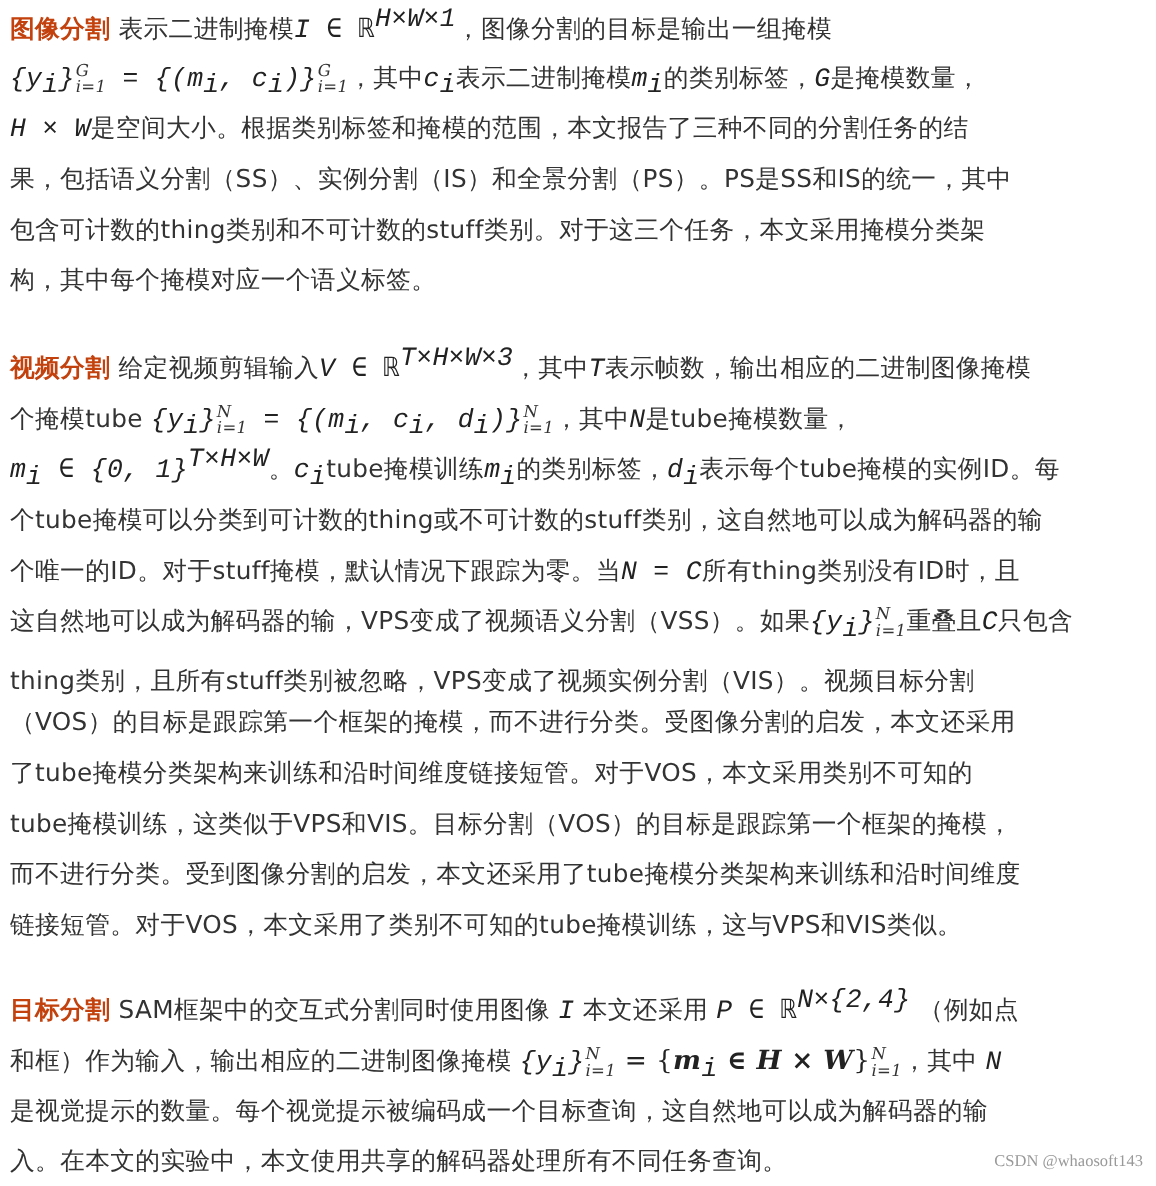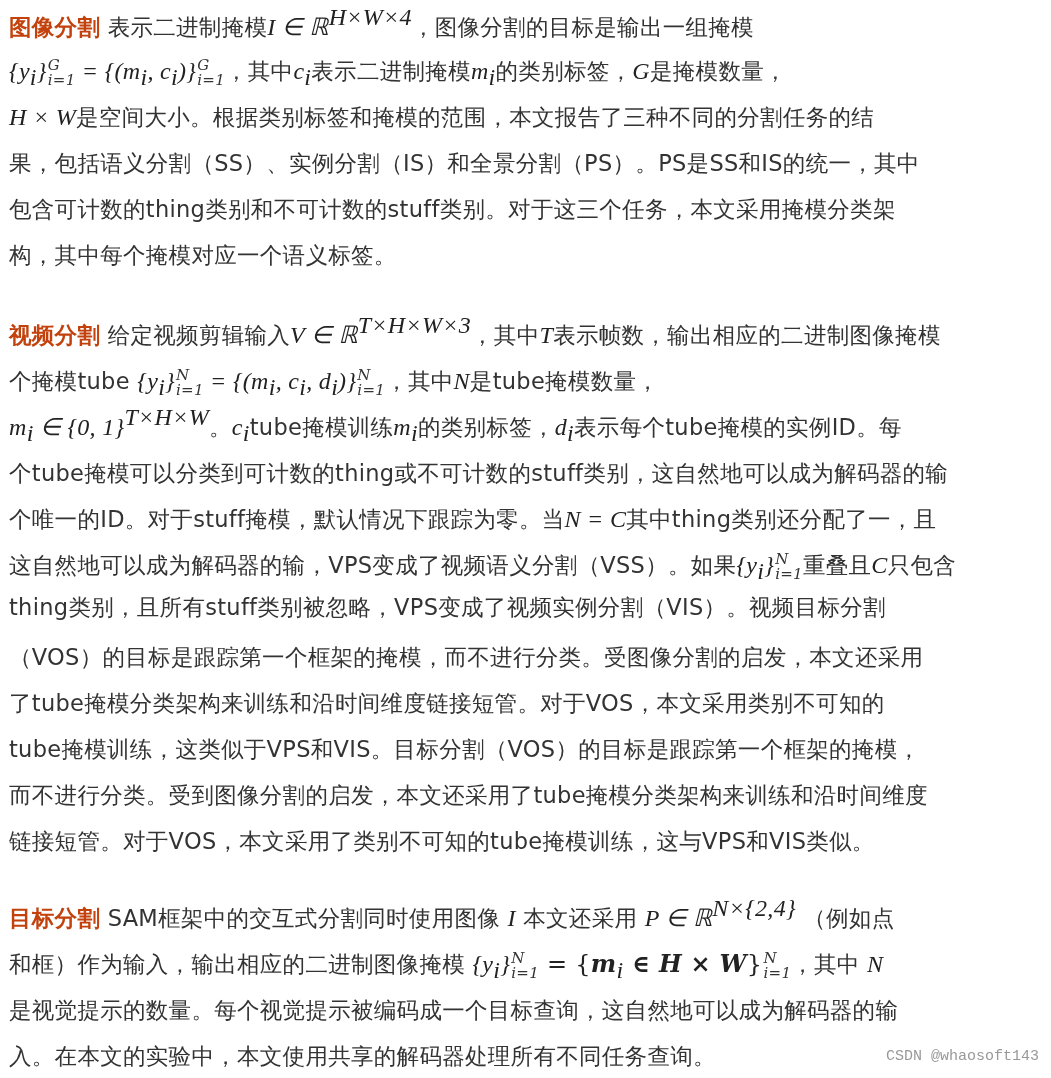--- a/index.html
+++ b/index.html
@@ -1,58 +1,58 @@
 <!DOCTYPE html>
 <html><head>
 <meta charset="utf-8">
 <style>
   html, body { margin:0; padding:0; background:#ffffff; }
   body { width:1051px; height:1078px; overflow:hidden; position:relative;
          font-family:"DejaVu Sans", "Liberation Sans", sans-serif; color:#333333; }
   .doc { position:absolute; left:9px; top:0; width:1040px; }
   .line { position:absolute; left:0; white-space:nowrap; font-size:22.5px; line-height:46px; height:46px; letter-spacing:0.3px; }
   .b { font-weight:bold; color:#c2410c;margin-top:48px; }
-  .m { font-family:Liberation Serif, serif; font-style:italic; font-size:24px; color:#222; }
+  .m { font-family:Liberation Mono, monospace; font-style:italic; font-size:24px; color:#222; }
   .mr { font-family:"DejaVu Serif", "Liberation Serif", serif; font-style:normal; font-size:24px; color:#222; }
   .mb { font-family:"DejaVu Serif", "Liberation Serif", serif; font-style:italic; font-weight:bold; font-size:24px; color:#222; }
   sup, sub { font-family:"DejaVu Serif", "Liberation Serif", serif; font-size:15px; line-height:0; }
   sup { vertical-align:10px; }
   sub { vertical-align:-6px; }
   .ss { display:inline-block; vertical-align:middle; line-height:15px; font-family:"DejaVu Serif","Liberation Serif",serif; font-size:15px; font-style:italic; margin-left:1px; }
   .ss span { display:block; }
-  .watermark { position:absolute; right:12px; top:1048px; font-family:Liberation Mono, monospace; font-size:15px; color:#999999; }
+  .watermark { position:absolute; right:12px; top:1048px; font-family:Liberation Serif, serif; font-size:15px; color:#999999; }
 </style>
 </head>
 <body>
 
 <div class="doc">
 
-  <div class="line" style="top:4px"><span class="b">图像分割</span><span> 表示二进制掩模</span><span class="m">I ∈ ℝ</span><sup class="m">H×W×4</sup><span>，图像分割的目标是输出一组掩模</span></div>
+  <div class="line" style="top:4px"><span class="b">图像分割</span><span> 表示二进制掩模</span><span class="m">I ∈ ℝ</span><sup class="m">H×W×1</sup><span>，图像分割的目标是输出一组掩模</span></div>
 
   <div class="line" style="top:48px"><span class="m">{y</span><sub class="m">i</sub><span class="m">}</span><span class="ss"><span>G</span><span>i=1</span></span><span class="m"> = {(m</span><sub class="m">i</sub><span class="m">, c</span><sub class="m">i</sub><span class="m">)}</span><span class="ss"><span>G</span><span>i=1</span></span><span>，其中</span><span class="m">c</span><sub class="m">i</sub><span>表示二进制掩模</span><span class="m">m</span><sub class="m">i</sub><span>的类别标签，</span><span class="m">G</span><span>是掩模数量，</span></div>
 
   <div class="line" style="top:94px"><span class="m">H × W</span><span>是空间大小。根据类别标签和掩模的范围，本文报告了三种不同的分割任务的结</span></div>
 
   <div class="line" style="top:140px">果，包括语义分割（SS）、实例分割（IS）和全景分割（PS）。PS是SS和IS的统一，其中</div>
   <div class="line" style="top:186px">包含可计数的thing类别和不可计数的stuff类别。对于这三个任务，本文采用掩模分类架</div>
   <div class="line" style="top:232px">构，其中每个掩模对应一个语义标签。</div>
 
   <div class="line" style="top:312px"><span class="b">视频分割</span><span> 给定视频剪辑输入</span><span class="m">V ∈ ℝ</span><sup class="m">T×H×W×3</sup><span>，其中</span><span class="m">T</span><span>表示帧数，输出相应的二进制图像掩模</span></div>
 
   <div class="line" style="top:358px"><span>个掩模tube </span><span class="m">{y</span><sub class="m">i</sub><span class="m">}</span><span class="ss"><span>N</span><span>i=1</span></span><span class="m"> = {(m</span><sub class="m">i</sub><span class="m">, c</span><sub class="m">i</sub><span class="m">, d</span><sub class="m">i</sub><span class="m">)}</span><span class="ss"><span>N</span><span>i=1</span></span><span>，其中</span><span class="m">N</span><span>是tube掩模数量，</span></div>
 
   <div class="line" style="top:404px"><span class="m">m</span><sub class="m">i</sub><span class="m"> ∈ {0, 1}</span><sup class="m">T×H×W</sup><span>。</span><span class="m">c</span><sub class="m">i</sub><span>tube掩模训练</span><span class="m">m</span><sub class="m">i</sub><span>的类别标签，</span><span class="m">d</span><sub class="m">i</sub><span>表示每个tube掩模的实例ID。每</span></div>
 
   <div class="line" style="top:450px">个tube掩模可以分类到可计数的thing或不可计数的stuff类别，这自然地可以成为解码器的输</div>
 
-  <div class="line" style="top:496px"><span>个唯一的ID。对于stuff掩模，默认情况下跟踪为零。当</span><span class="m">N = C</span><span>其中thing类别还分配了一，且</span></div>
+  <div class="line" style="top:496px"><span>个唯一的ID。对于stuff掩模，默认情况下跟踪为零。当</span><span class="m">N = C</span><span>所有thing类别没有ID时，且</span></div>
 
   <div class="line" style="top:542px"><span>这自然地可以成为解码器的输，VPS变成了视频语义分割（VSS）。如果</span><span class="m">{y</span><sub class="m">i</sub><span class="m">}</span><span class="ss"><span>N</span><span>i=1</span></span><span>重叠且</span><span class="m">C</span><span>只包含</span></div>
 
-  <div class="line" style="top:584px">thing类别，且所有stuff类别被忽略，VPS变成了视频实例分割（VIS）。视频目标分割</div>
+  <div class="line" style="top:596px">thing类别，且所有stuff类别被忽略，VPS变成了视频实例分割（VIS）。视频目标分割</div>
   <div class="line" style="top:634px">（VOS）的目标是跟踪第一个框架的掩模，而不进行分类。受图像分割的启发，本文还采用</div>
   <div class="line" style="top:680px">了tube掩模分类架构来训练和沿时间维度链接短管。对于VOS，本文采用类别不可知的</div>
   <div class="line" style="top:726px">tube掩模训练，这类似于VPS和VIS。目标分割（VOS）的目标是跟踪第一个框架的掩模，</div>
   <div class="line" style="top:772px">而不进行分类。受到图像分割的启发，本文还采用了tube掩模分类架构来训练和沿时间维度</div>
   <div class="line" style="top:818px">链接短管。对于VOS，本文采用了类别不可知的tube掩模训练，这与VPS和VIS类似。</div>
 
   <div class="line" style="top:895px"><span class="b">目标分割</span><span> SAM框架中的交互式分割同时使用图像 </span><span class="m">I</span><span> 本文还采用 </span><span class="m">P ∈ ℝ</span><sup class="m">N×{2,4}</sup><span> （例如点</span></div>
 
   <div class="line" style="top:941px"><span>和框）作为输入，输出相应的二进制图像掩模 </span><span class="m">{y</span><sub class="m">i</sub><span class="m">}</span><span class="ss"><span>N</span><span>i=1</span></span><span class="mr"> = {</span><span class="mb">m</span><sub class="m">i</sub><span class="mb"> ∈ H × W</span><span class="mr">}</span><span class="ss"><span>N</span><span>i=1</span></span><span>，其中 </span><span class="m">N</span></div>
 

